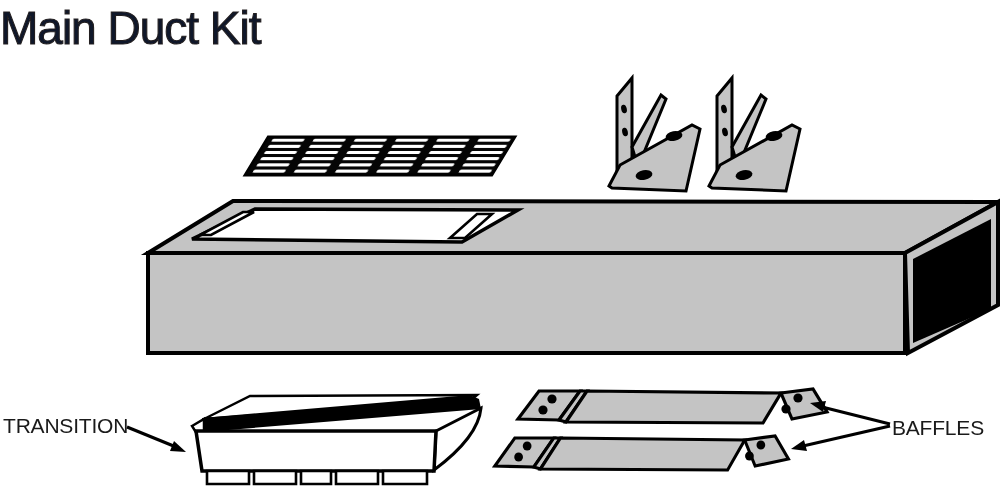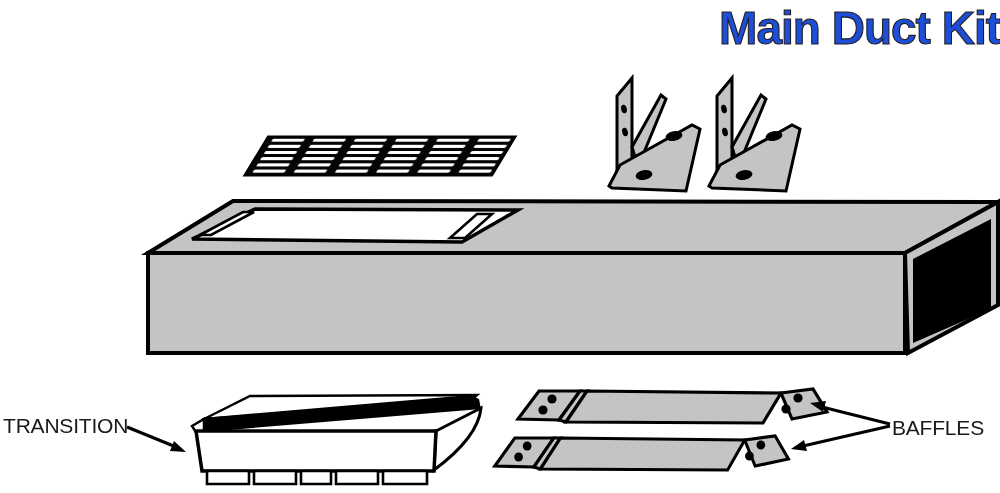--- a/index.html
+++ b/index.html
@@ -9,23 +9,23 @@
     font-family:"Liberation Sans","DejaVu Sans",sans-serif;
   }
   .stage{position:absolute;top:0;left:0;width:1000px;height:493px;}
   svg{position:absolute;top:0;left:0;}
   .white-fill{fill:#ffffff;}
   .black-fill{fill:#000000;}
   .no-stroke{stroke:none;}
   .hole{fill:#000000;stroke:none;}
   .page-title{
     position:absolute;top:1px;left:0;width:1000px;
-    text-align:right;
-    font-size:46px;font-weight:bold;letter-spacing:-1px;
-    color:#1d4ed8;
+    text-align:left;
+    font-size:46px;font-weight:normal;letter-spacing:-1px;
+    color:#0f172a;
     -webkit-text-stroke:1.1px #221e1f;
   }
   .callout-label{
     position:absolute;
     font-size:21px;font-weight:normal;color:#1a1a1a;
     letter-spacing:-0.2px;white-space:nowrap;
   }
   .label-transition{left:3px;top:414px;}
   .label-baffles{left:892px;top:416px;}
 </style>

